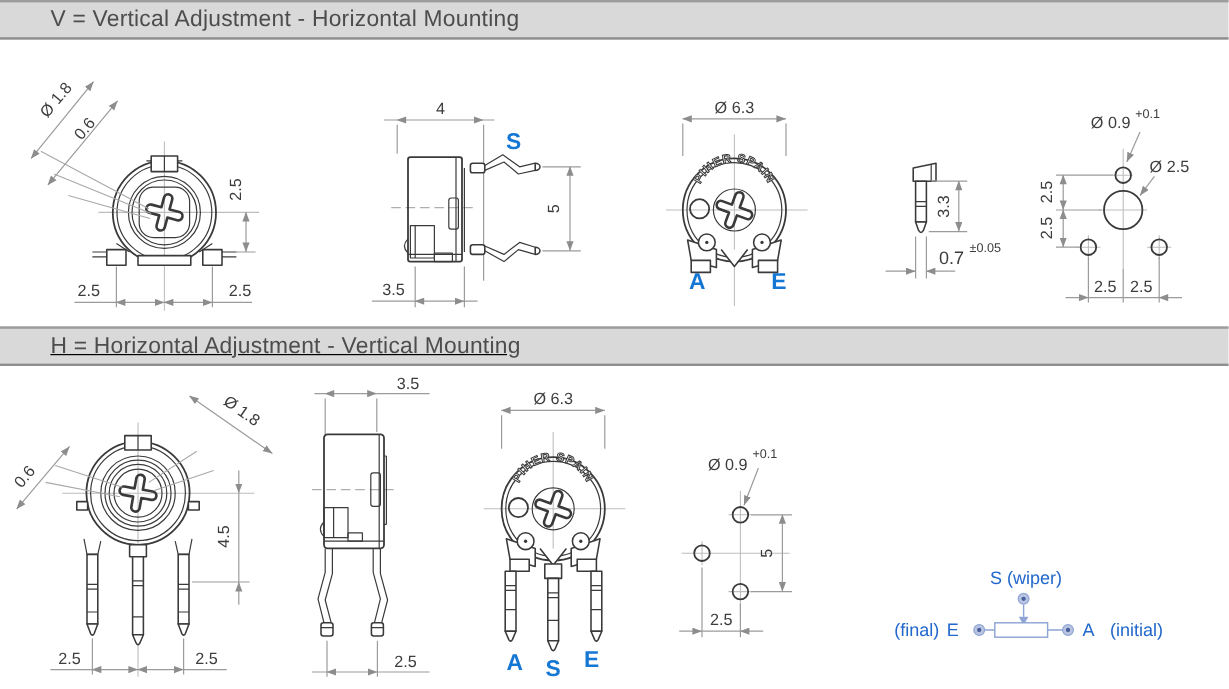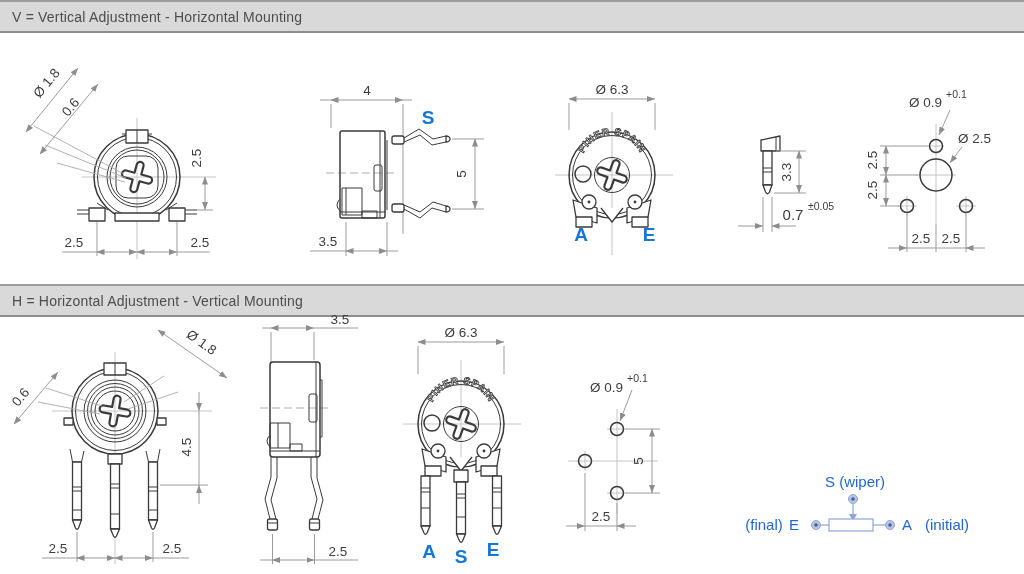--- a/index.html
+++ b/index.html
@@ -1,23 +1,23 @@
 <!DOCTYPE html>
 <html><head>
 <meta charset="utf-8">
 <style>
   html,body{margin:0;padding:0;background:#fff;}
   #page{position:relative;width:1024px;height:574px;background:#fff;overflow:hidden;
         font-family:"Liberation Sans",sans-serif;}
   .band{position:absolute;left:0;width:1024px;height:29px;background:#d9d9d9;
         border-top:2px solid #9c9c9c;border-bottom:2px solid #8e8e8e;
         display:flex;align-items:center;box-sizing:content-box;}
-  .band .band-label{font-size:14px;color:#4d4d4d;padding-left:12px;letter-spacing:.2px;}
+  .band .band-label{font-size:19px;color:#4d4d4d;padding-left:12px;letter-spacing:.2px;margin-left:30px;}
   #band-v{top:0;}
-  #band-h{top:284px;}
+  #band-h{top:272px;text-decoration:underline;}
   figure.view{position:absolute;margin:0;padding:0;}
   svg text{font-family:"Liberation Sans",sans-serif;}
   .ol  {stroke:#3a3a3a;stroke-width:1.5;fill:none;stroke-linejoin:round;stroke-linecap:round;}
   .ol2 {stroke:#3a3a3a;stroke-width:1;fill:none;stroke-linejoin:round;}
   .olf {stroke:#3a3a3a;stroke-width:1.3;fill:#fff;stroke-linejoin:round;}
   .dl  {stroke:#9b9b9b;stroke-width:1;fill:none;}
   .thin{stroke:#a8a8a8;stroke-width:.9;fill:none;}
   .cl  {stroke:#bdbdbd;stroke-width:.9;fill:none;}
   .cld {stroke:#aeaeae;stroke-width:1;fill:none;stroke-dasharray:8 4;}
   text.dim {font-size:13.5px;fill:#3d3d3d;}

